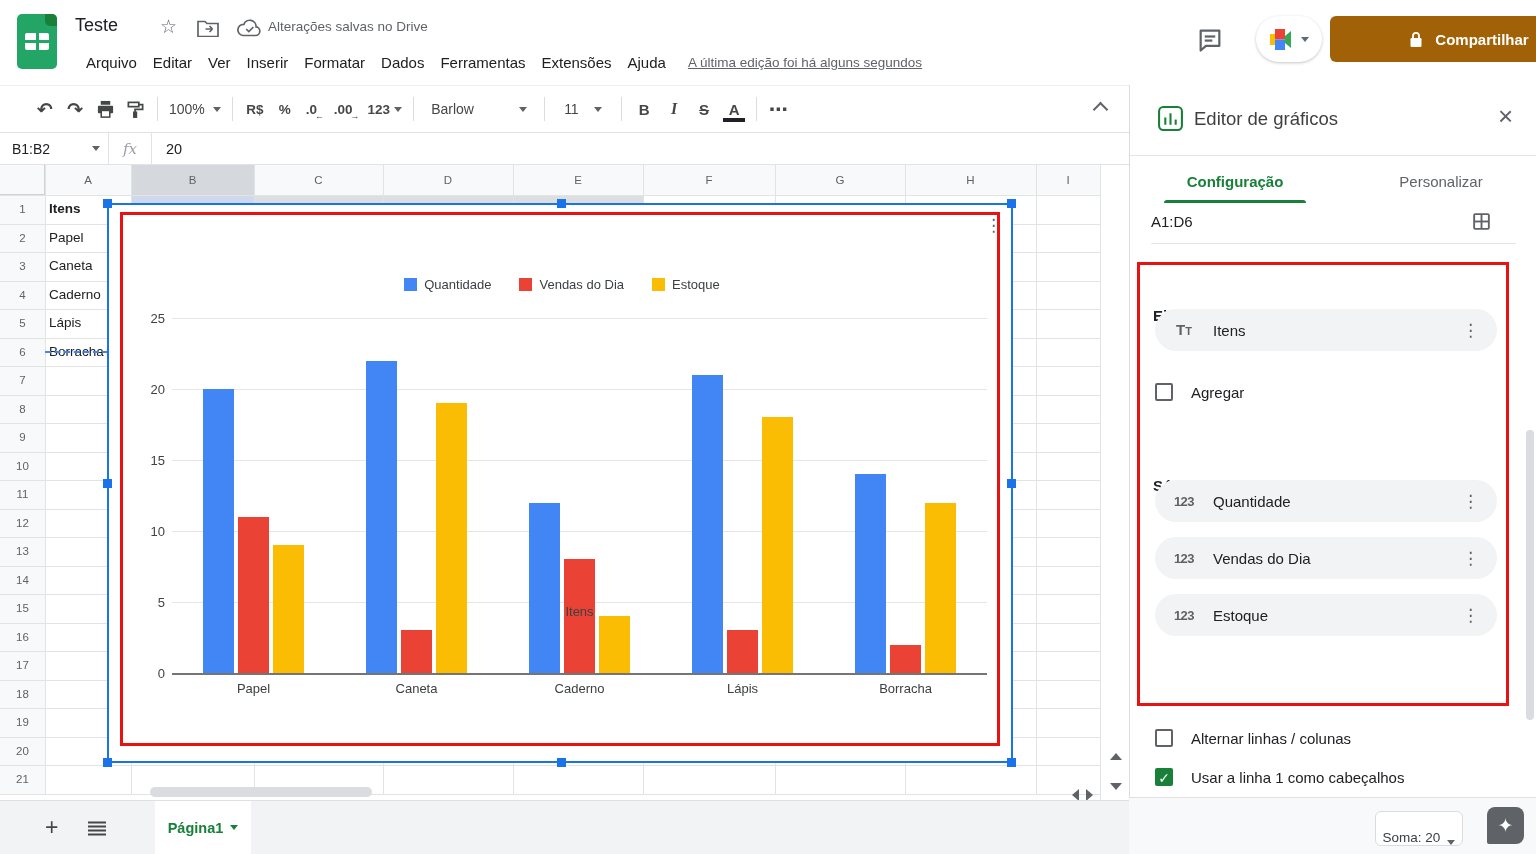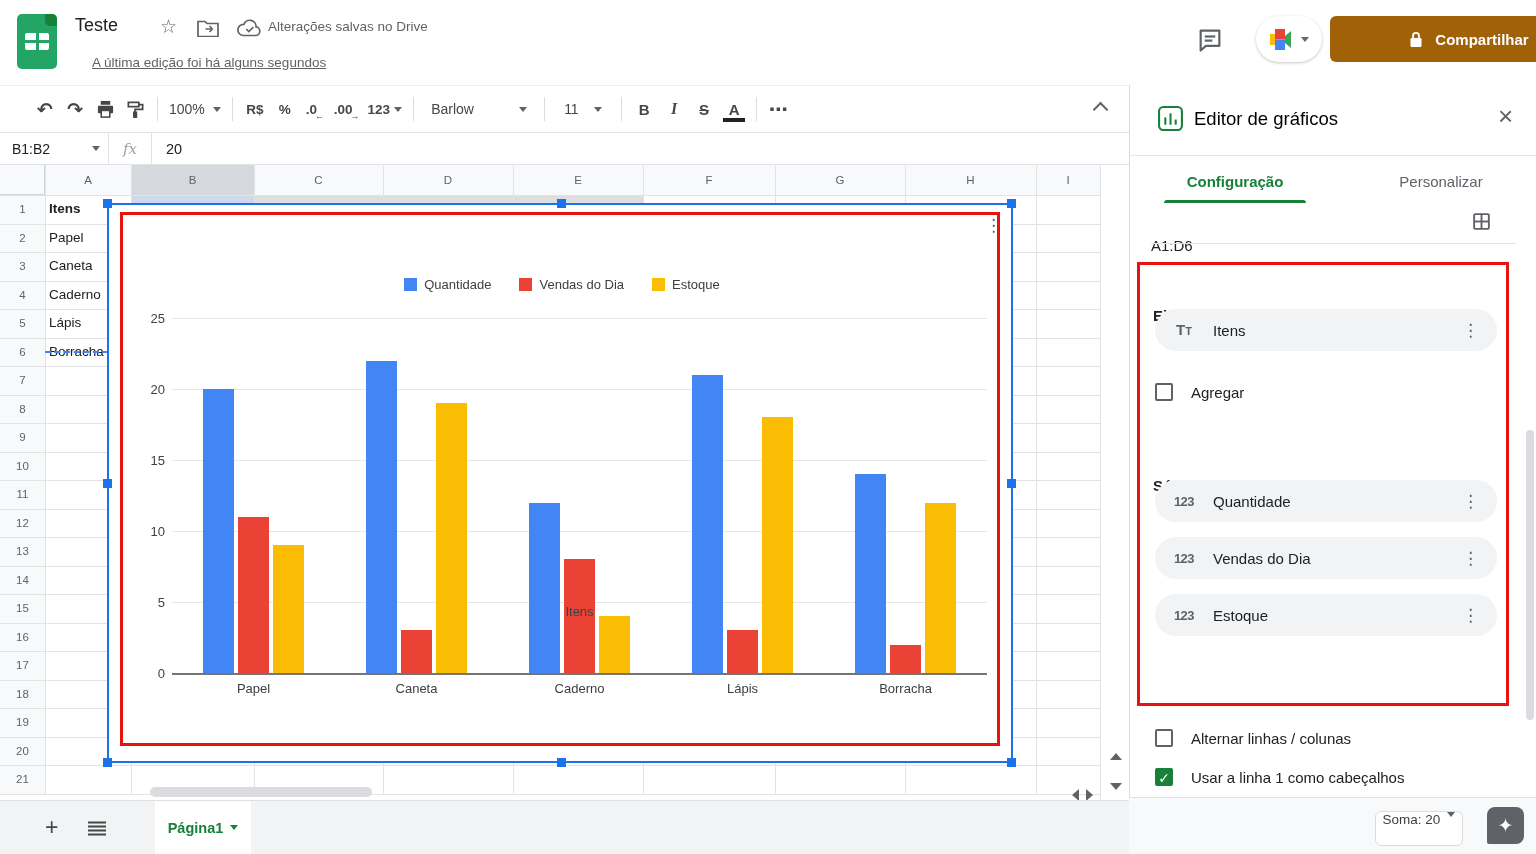--- a/index.html
+++ b/index.html
@@ -60,21 +60,21 @@
   .ytick{position:absolute;right:822px;width:40px;text-align:right;font-size:13px;color:#424242;transform:translateY(-50%);}
   .pgl{position:absolute;left:0;width:815px;height:1px;background:#e6e6e6;}
   .x0{background:#757575;height:2px;}
   .bargroup{position:absolute;bottom:0;height:355px;display:flex;align-items:flex-end;justify-content:center;gap:4px;}
   .bar{width:31px;}
   .xlab{position:absolute;top:363px;font-size:13px;color:#3c4043;text-align:center;}
   #xtitle{position:absolute;left:63px;top:399px;width:815px;text-align:center;font-size:13px;color:#3c4043;}
   .kebab{color:#5f6368;font-size:17px;line-height:1;letter-spacing:0;}
   
   #panel{left:1129px;top:85px;width:407px;height:712px;background:#fff;border-left:1px solid #dadce0;box-sizing:border-box;}
-  #panel-title{position:absolute;left:64px;top:23px;font-size:18.5px;color:#000000;}
+  #panel-title{position:absolute;left:64px;top:23px;font-size:18.5px;color:#404040;}
   #panel-close{position:absolute;left:368px;top:16px;font-size:26px;color:#5f6368;}
   .pdiv{position:absolute;left:0;width:407px;height:1px;background:#e3e5e8;}
   .tab{position:absolute;top:88px;width:170px;text-align:center;font-size:15px;}
   #tab-underline{position:absolute;left:34px;top:115px;width:142px;height:3px;background:#188038;border-radius:3px 3px 0 0;}
   #panel-red{position:absolute;left:7px;top:177px;width:366px;height:438px;border:3px solid #e81212;}
   .sec-label{position:absolute;left:23px;font-size:15px;font-weight:600;color:#202124;margin-top:32px;}
   .pill{position:absolute;left:25px;width:342px;height:42px;background:#f1f3f4;border-radius:21px;display:flex;align-items:center;}
   .pill .picon{width:58px;text-align:center;color:#5f6368;font-weight:bold;}
   .pill .plabel{flex:1;font-size:15px;color:#202124;}
   .pill .kebab{padding-right:18px;}
@@ -82,21 +82,21 @@
   .cb{position:absolute;left:25px;width:18px;height:18px;border:2px solid #5f6368;border-radius:2px;box-sizing:border-box;}
   .cb.checked{background:#188038;border-color:#188038;color:#fff;font-size:14px;font-weight:bold;text-align:center;line-height:17px;}
   .cb-label{position:absolute;left:61px;font-size:15px;color:#202124;}
   #panel-scroll{position:absolute;left:396px;top:345px;width:8px;height:290px;background:#dadce0;border-radius:4px;}
   
   #bottombar{left:0;top:800px;width:1129px;height:54px;background:#f1f3f4;border-top:1px solid #e0e0e0;box-sizing:border-box;}
   #sheet-tab{position:absolute;left:155px;top:0;width:96px;height:53px;background:#fff;display:flex;align-items:center;justify-content:center;gap:7px;}
   #sheet-tab span{color:#188038;font-weight:600;font-size:14.5px;}
   #sheet-tab .caret{border-top-color:#188038;}
   #statusbar{left:1129px;top:797px;width:407px;height:57px;background:#f8f9fa;border-top:1px solid #e0e0e0;box-sizing:border-box;}
-  #soma-btn{position:absolute;left:246px;top:13px;width:86px;height:33px;background:#fff;border:1px solid #dadce0;border-radius:6px;display:flex;align-items:flex-start;justify-content:center;gap:7px;font-size:13.5px;color:#3c4043;}
+  #soma-btn{position:absolute;left:246px;top:13px;width:86px;height:33px;background:#fff;border:1px solid #dadce0;border-radius:6px;display:flex;align-items:flex-end;justify-content:center;gap:7px;font-size:13.5px;color:#3c4043;}
   #explore-btn{position:absolute;left:358px;top:9px;width:37px;height:37px;background:#5f6368;border-radius:8px 8px 8px 2px;color:#fff;display:flex;align-items:center;justify-content:center;font-size:19px;}
   #hscroll{left:150px;top:787px;width:222px;height:10px;background:#dadce0;border-radius:5px;}
   .dash-blue{position:absolute;border-bottom:2px dashed #4285f4;}
 </style>
 </head>
 <body>
 
 <div id="topbar" class="abs">
   <div id="logo" class="abs">
     <div class="fold"></div>
@@ -115,20 +115,31 @@
       </svg>
   </div>
   <div class="abs" style="left:237px;top:18px;">
     <svg width="25" height="19" viewBox="0 0 25 19" fill="none" stroke="#5f6368" stroke-width="1.7">
         <path d="M6 17.5h12.5a4.3 4.3 0 0 0 .6-8.56A6.3 6.3 0 0 0 6.9 6.4 4.8 4.8 0 0 0 6 17.5z"></path>
         <path d="M9.2 11l2.6 2.6 4.6-4.6"></path>
       </svg>
   </div>
   <div class="abs" style="left:268px;top:19px;font-size:13.5px;color:#5f6368;">Alterações salvas no Drive</div>
   <div id="menu-row" class="abs flex">
+    <span id="menu-items" class="flex">
+        <span class="menu-item">Arquivo</span>
+        <span class="menu-item">Editar</span>
+        <span class="menu-item">Ver</span>
+        <span class="menu-item">Inserir</span>
+        <span class="menu-item">Formatar</span>
+        <span class="menu-item">Dados</span>
+        <span class="menu-item">Ferramentas</span>
+        <span class="menu-item">Extensões</span>
+        <span class="menu-item">Ajuda</span>
+      </span>
     <span id="last-edit">A última edição foi há alguns segundos</span>
   </div>
   <div class="abs" style="left:1196px;top:26px;">
     <svg width="28" height="28" viewBox="0 0 24 24" fill="none" stroke="#5f6368" stroke-width="1.9" stroke-linejoin="round">
         <path d="M4 4h16v13H8.5L4 21z"></path>
         <line x1="7.5" y1="9" x2="16.5" y2="9"></line>
         <line x1="7.5" y1="12.5" x2="14" y2="12.5"></line>
       </svg>
   </div>
   <div id="meet-pill" class="abs">
@@ -395,21 +406,21 @@
         <line x1="13" y1="19" x2="13" y2="8"></line>
         <line x1="18" y1="19" x2="18" y2="14"></line>
       </svg>
   </div>
   <div id="panel-title">Editor de gráficos</div>
   <div id="panel-close">×</div>
   <div class="pdiv" style="top:70px;"></div>
   <div class="tab" style="left:20px;color:#188038;font-weight:600;">Configuração</div>
   <div class="tab" style="left:226px;color:#5f6368;">Personalizar</div>
   <div id="tab-underline"></div>
-  <div class="abs" style="left:21px;top:128px;font-size:15px;margin-top:24px;">A1:D6</div>
+  <div class="abs" style="left:21px;top:128px;font-size:15px;">A1:D6</div>
   <div class="abs" style="left:341px;top:126px;">
     <svg width="21" height="21" viewBox="0 0 20 20" fill="none" stroke="#5f6368" stroke-width="1.8">
         <rect x="3" y="3" width="14" height="14" rx="1"></rect>
         <line x1="10" y1="3" x2="10" y2="17"></line>
         <line x1="3" y1="10" x2="17" y2="10"></line>
       </svg>
   </div>
   <div class="pdiv" style="top:158px;left:21px;width:365px;"></div>
 
   <div id="panel-red"></div>

